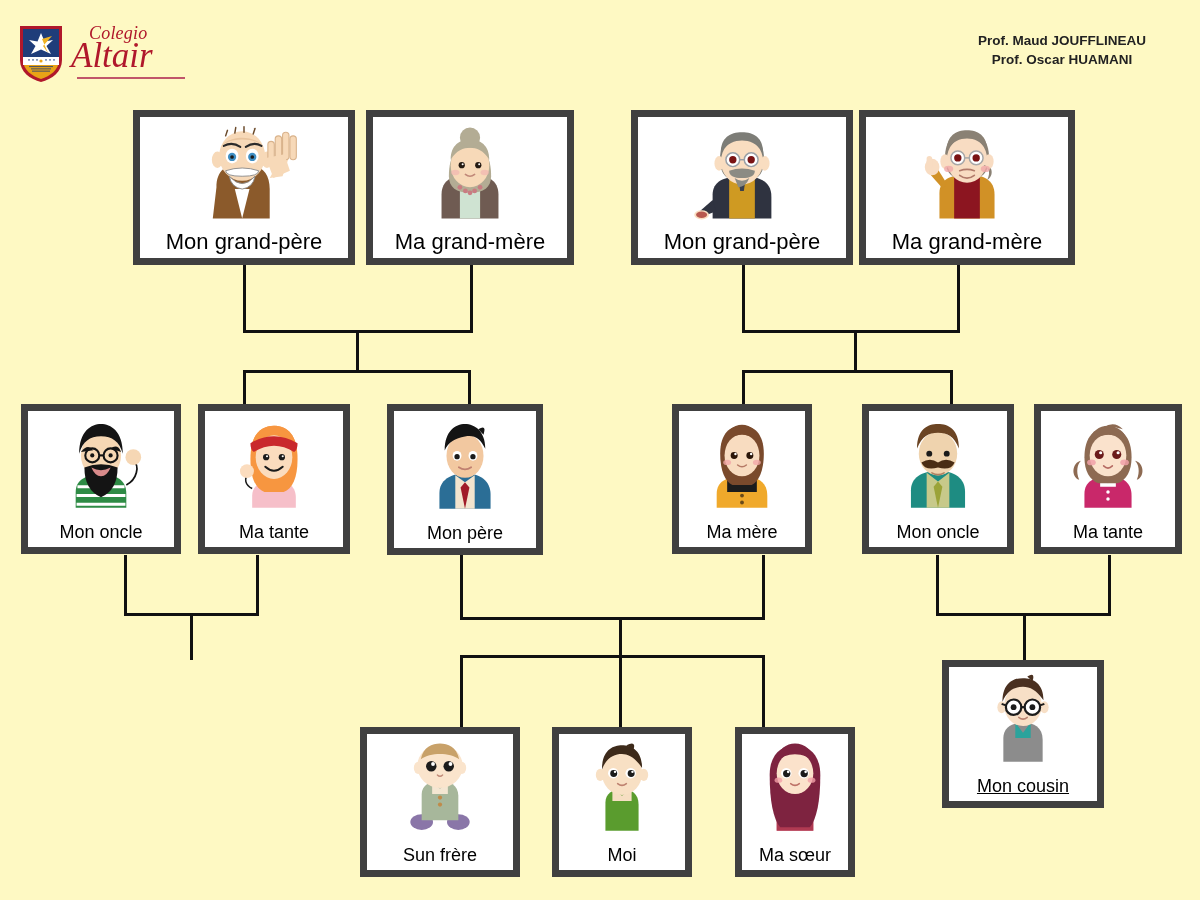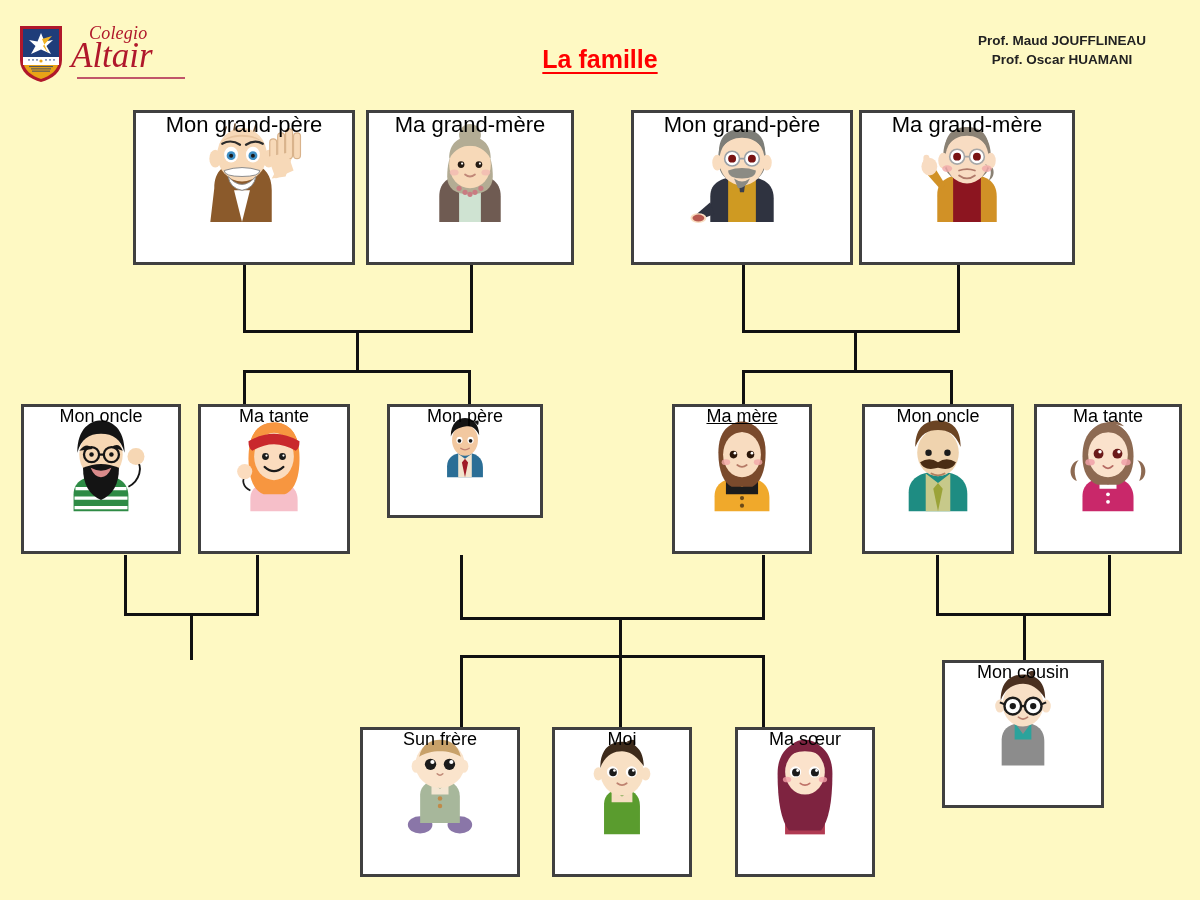--- a/index.html
+++ b/index.html
@@ -85,25 +85,26 @@
   }
 
   
   .ln { position: absolute; background: #111111; }
   .ln.v { width: 3px; }
   .ln.h { height: 3px; }
 
   
   .card {
     position: absolute;
-    border: 3px solid #404040;
+    border: 7px solid #404040;
     background: #ffffff;
     display: flex;
     flex-direction: column;
     align-items: center;
+    justify-content: flex-end;
     overflow: hidden;
   }
   .card .art {
     position: absolute;
     left: 50%;
     transform: translateX(-50%);
     top: 6px;
     bottom: 34px;
     display: flex;
     align-items: center;
@@ -152,21 +153,20 @@
         </g>
       </svg>
     </div>
     <div id="logo-wordmark">
       <div id="logo-colegio">Colegio</div>
       <div id="logo-altair">Altair</div>
       <div id="logo-rule"></div>
     </div>
   </div>
 
-  <div id="page-title">La famille</div>
 
   <div id="profs">
     <div>Prof. Maud JOUFFLINEAU</div>
     <div>Prof. Oscar HUAMANI</div>
   </div>
 
   <div id="connectors">
 
     <div class="ln v" style="left:243px; top:263px; height:67px;"></div>
     <div class="ln v" style="left:470px; top:263px; height:67px;"></div>
@@ -366,40 +366,40 @@
         <circle cx="47" cy="45" r="1.2" fill="#FFFFFF"></circle>
           <circle cx="65" cy="45" r="1.2" fill="#FFFFFF"></circle>
         <path d="M45 57 Q55 66 65 57" stroke="#1B1B1B" stroke-width="2.2" fill="none" stroke-linecap="round"></path>
         <path d="M30 82 C22 78 20 70 26 66" stroke="#1B1B1B" stroke-width="1.8" fill="none"></path>
         <circle cx="24" cy="62" r="8" fill="#FBDCBE"></circle>
       </svg>
     </div>
     <div class="cap">Ma tante</div>
   </div>
 
-  <div class="card small" style="left:387px; top:404px; width:156px; height:114px;">
+  <div class="card small" style="left:387px; top:404px; width:156px; height:151px;">
     <div class="art">
       <svg viewBox="0 0 110 110">
         <path d="M26 86 C26 72 38 64 55 64 C72 64 84 72 84 88 L84 104 L26 104 Z" fill="#2B6E96"></path>
         <path d="M44 66 L55 74 L66 66 L66 104 L44 104 Z" fill="#F2E4CE"></path>
         <path d="M55 74 L50 80 L55 104 L60 80 Z" fill="#A01B28"></path>
         <ellipse cx="55" cy="44" rx="21" ry="25" fill="#F2C8A0"></ellipse>
         <path d="M32 38 C32 16 44 8 55 8 C66 8 78 16 78 36 C72 24 66 20 55 22 C44 24 36 28 32 38 Z" fill="#141414"></path>
         <path d="M70 14 Q80 8 76 20 Z" fill="#141414"></path>
         <ellipse cx="46" cy="44" rx="5" ry="5.5" fill="#FFFFFF"></ellipse>
         <ellipse cx="64" cy="44" rx="5" ry="5.5" fill="#FFFFFF"></ellipse>
         <circle cx="46" cy="45" r="3" fill="#1B1B1B"></circle>
           <circle cx="64" cy="45" r="3" fill="#1B1B1B"></circle>
         <path d="M48 57 Q55 62 62 57" stroke="#C08070" stroke-width="2" fill="none" stroke-linecap="round"></path>
       </svg>
     </div>
     <div class="cap">Mon père</div>
   </div>
 
-  <div class="card small" style="left:672px; top:404px; width:140px; height:150px;text-decoration:underline;">
+  <div class="card small" style="left:672px; top:404px; width:140px; height:150px;">
     <div class="art">
       <svg viewBox="0 0 110 110">
         <path d="M26 88 C26 74 38 68 55 68 C72 68 84 74 84 90 L84 104 L26 104 Z" fill="#F0A92B"></path>
         <path d="M38 70 L55 78 L72 70 L72 86 L38 86 Z" fill="#1C1C1C"></path>
         <path d="M55 78 L48 70 L62 70 Z" fill="#F0A92B"></path>
         <path d="M30 42 C30 18 42 10 55 10 C68 10 80 18 80 42 C80 62 74 74 66 78 L44 78 C36 74 30 62 30 42 Z" fill="#7A4A2C"></path>
         <ellipse cx="55" cy="44" rx="20" ry="24" fill="#F8DCC0"></ellipse>
         <path d="M32 32 C36 16 45 9 55 9 C65 9 74 16 78 32 C70 24 63 20 55 20 C47 20 40 24 32 32 Z" fill="#7A4A2C"></path>
         <circle cx="46" cy="44" r="4" fill="#2A1508"></circle>
           <circle cx="64" cy="44" r="4" fill="#2A1508"></circle>
@@ -496,21 +496,21 @@
         <circle cx="45.5" cy="38.5" r="4" fill="#1B1B1B"></circle>
           <circle cx="65.5" cy="38.5" r="4" fill="#1B1B1B"></circle>
         <circle cx="47" cy="36.5" r="1.4" fill="#FFFFFF"></circle>
           <circle cx="67" cy="36.5" r="1.4" fill="#FFFFFF"></circle>
         <path d="M50 50 Q55 54 60 50" stroke="#BE8270" stroke-width="1.8" fill="none" stroke-linecap="round"></path>
       </svg>
     </div>
     <div class="cap">Moi</div>
   </div>
 
-  <div class="card small" style="left:735px; top:727px; width:140px; height:150px;">
+  <div class="card small" style="left:735px; top:727px; width:120px; height:150px;">
     <div class="art">
       <svg viewBox="0 0 110 110">
         <path d="M34 78 C34 68 44 62 55 62 C66 62 76 68 76 80 L76 104 L34 104 Z" fill="#E58898"></path>
         <path d="M34 90 L76 90 L76 104 L34 104 Z" fill="#B03A52"></path>
         <path d="M26 40 C26 16 40 6 55 6 C70 6 84 16 84 40 C84 70 80 90 72 100 L38 100 C30 90 26 70 26 40 Z" fill="#7E2340"></path>
         <ellipse cx="55" cy="38" rx="21" ry="24" fill="#FBE2CB"></ellipse>
         <path d="M32 26 C36 10 45 4 55 4 C66 4 76 12 79 26 C66 14 46 12 32 26 Z" fill="#7E2340"></path>
         <circle cx="45" cy="38" r="6" fill="#FFFFFF"></circle>
           <circle cx="65" cy="38" r="6" fill="#FFFFFF"></circle>
         <circle cx="45.5" cy="38.5" r="4.2" fill="#1B1B1B"></circle>
@@ -518,21 +518,21 @@
         <circle cx="47.2" cy="36.5" r="1.5" fill="#FFFFFF"></circle>
           <circle cx="67.2" cy="36.5" r="1.5" fill="#FFFFFF"></circle>
         <ellipse cx="36" cy="46" rx="4.4" ry="3" fill="#F2A0A8" opacity="0.8"></ellipse>
         <ellipse cx="74" cy="46" rx="4.4" ry="3" fill="#F2A0A8" opacity="0.8"></ellipse>
         <path d="M50 50 Q55 54 60 50" stroke="#BE7268" stroke-width="1.7" fill="none" stroke-linecap="round"></path>
       </svg>
     </div>
     <div class="cap">Ma sœur</div>
   </div>
 
-  <div class="card small" style="left:942px; top:660px; width:162px; height:148px;">
+  <div class="card small" style="left:942px; top:660px; width:162px; height:148px;text-decoration:underline;">
     <div class="art">
       <svg viewBox="0 0 110 110">
         <path d="M32 76 C32 64 42 58 55 58 C68 58 78 64 78 78 L78 104 L32 104 Z" fill="#8C8C8C"></path>
         <path d="M46 58 L55 70 L64 58 L64 76 L46 76 Z" fill="#2BA39C"></path>
         <ellipse cx="55" cy="38" rx="22" ry="24" fill="#F7DFC6"></ellipse>
         <path d="M31 34 C31 12 43 6 55 6 C67 6 79 12 79 32 C71 20 63 16 55 16 C46 16 36 20 31 34 Z" fill="#4A3020"></path>
         <path d="M60 4 Q70 -2 66 10 Z" fill="#4A3020"></path>
         <ellipse cx="30" cy="40" rx="5" ry="7" fill="#F7DFC6"></ellipse>
         <ellipse cx="80" cy="40" rx="5" ry="7" fill="#F7DFC6"></ellipse>
         <circle cx="44" cy="40" r="9" fill="#FFFFFF" stroke="#1B1B1B" stroke-width="2.6"></circle>

